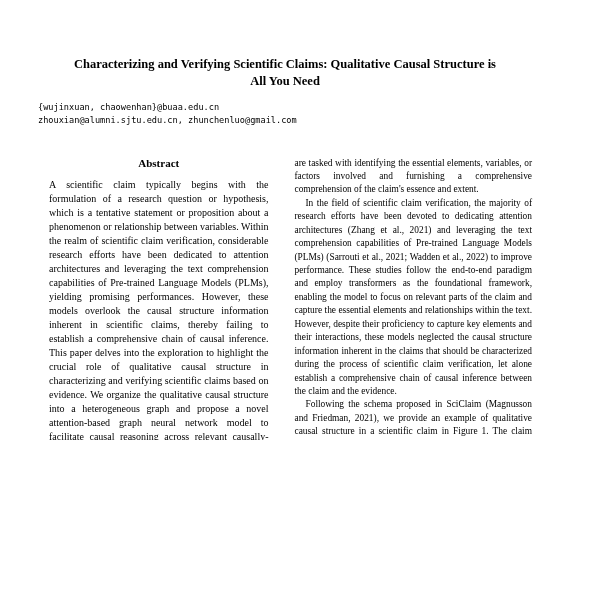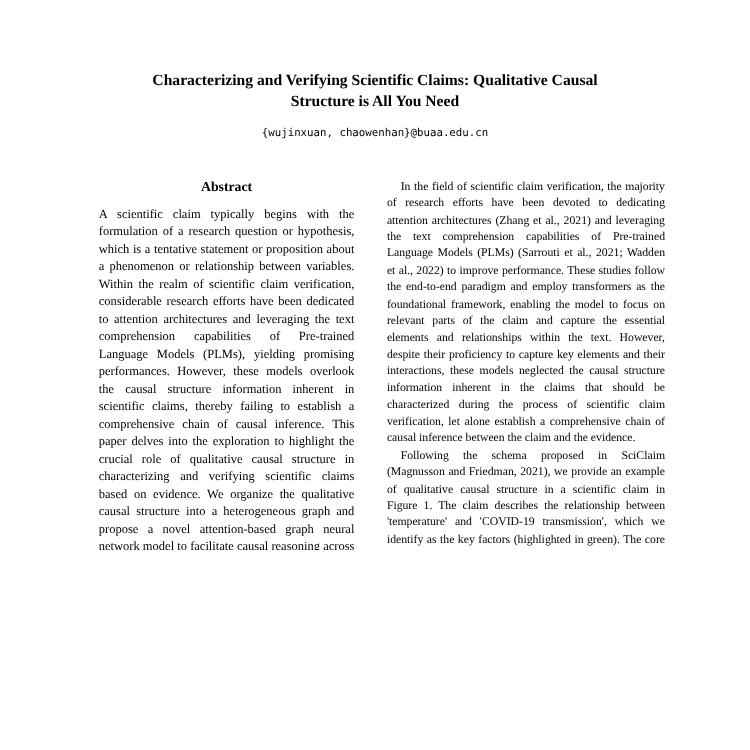--- a/index.html
+++ b/index.html
@@ -5,21 +5,21 @@
   html, body { margin: 0; padding: 0; background: #ffffff; }
   .page {
     position: relative;
     width: 600px;
     height: 440px;
     background: #ffffff;
     color: #000000;
     font-family: "Liberation Serif", serif;
     overflow: hidden;
     box-sizing: border-box;
-    padding: 56px 68px 0 68px;
+    padding: 56px 68px 0 38px;
   }
   .title {
     text-align: center;
     font-weight: bold;
     font-size: 12.5px;
     line-height: 1.35;
     margin: 0 28px;
   }
   .authors {
     text-align: center;
@@ -30,21 +30,20 @@
   .author { margin: 0 9px; white-space: nowrap; }
   .author sup { font-size: 8px; font-weight: bold; }
   .affiliations {
     text-align: center;
     font-size: 10px;
     line-height: 1.3;
     margin-top: 11px;
   }
   .affil sup { font-size: 8px; }
   .emails {
-    text-align: center;
     font-family: "DejaVu Sans Mono", monospace;
     font-size: 8.6px;
     line-height: 1.5;
     margin-top: 4px;
   }
   .columns {
     display: flex;
     gap: 15px;
     margin-top: 30px;
     font-family: Liberation Serif, serif;
@@ -83,32 +82,34 @@
 <div class="page">
 
   <div class="title">Characterizing and Verifying Scientific Claims: Qualitative Causal Structure is All You Need</div>
 
 
   <div class="affiliations">
   </div>
 
   <div class="emails">
     <div>{wujinxuan, chaowenhan}@buaa.edu.cn</div>
+    <div>zhouxian@alumni.sjtu.edu.cn, zhunchenluo@gmail.com</div>
   </div>
 
   <div class="columns">
 
     <div class="col col-left">
       <div class="abstract-heading">Abstract</div>
       <div class="abstract-body">A scientific claim typically begins with the formulation of a research question or hypothesis, which is a tentative statement or proposition about a phenomenon or relationship between variables. Within the realm of scientific claim verification, considerable research efforts have been dedicated to attention architectures and leveraging the text comprehension capabilities of Pre-trained Language Models (PLMs), yielding promising performances. However, these models overlook the causal structure information inherent in scientific claims, thereby failing to establish a comprehensive chain of causal inference. This paper delves into the exploration to highlight the crucial role of qualitative causal structure in characterizing and verifying scientific claims based on evidence. We organize the qualitative causal structure into a heterogeneous graph and propose a novel attention-based graph neural network model to facilitate causal reasoning across relevant causally-potent factors. Our experiments demonstrate that by solely utilizing the qualitative causal structure, the proposed model achieves comparable performance to PLM-based models. Furthermore, by incorporating semantic features, our model outperforms state-of-the-art approaches comprehensively.¹</div>
       <div class="section-heading">
         <span class="sec-num">1</span><span>Introduction</span>
       </div>
     </div>
 
     <div class="col col-right body-text">
+      <p class="noindent">are tasked with identifying the essential elements, variables, or factors involved and furnishing a comprehensive comprehension of the claim's essence and extent.</p>
       <p>In the field of scientific claim verification, the majority of research efforts have been devoted to dedicating attention architectures (Zhang et al., 2021) and leveraging the text comprehension capabilities of Pre-trained Language Models (PLMs) (Sarrouti et al., 2021; Wadden et al., 2022) to improve performance. These studies follow the end-to-end paradigm and employ transformers as the foundational framework, enabling the model to focus on relevant parts of the claim and capture the essential elements and relationships within the text. However, despite their proficiency to capture key elements and their interactions, these models neglected the causal structure information inherent in the claims that should be characterized during the process of scientific claim verification, let alone establish a comprehensive chain of causal inference between the claim and the evidence.</p>
       <p>Following the schema proposed in SciClaim (Magnusson and Friedman, 2021), we provide an example of qualitative causal structure in a scientific claim in Figure 1. The claim describes the relationship between 'temperature' and 'COVID-19 transmission', which we identify as the key factors (highlighted in green). The core meaning conveyed</p>
     </div>
 
   </div>
 
 </div>
 
 </body></html>

